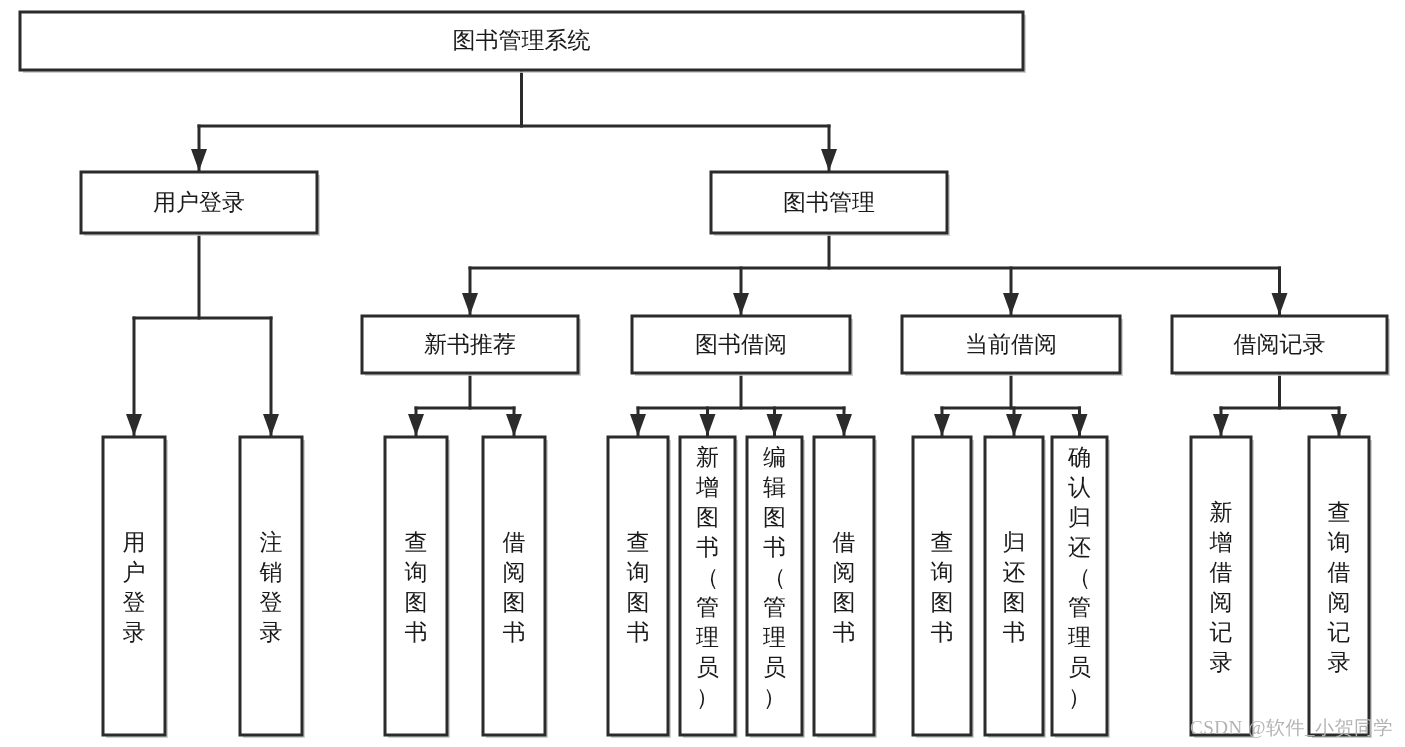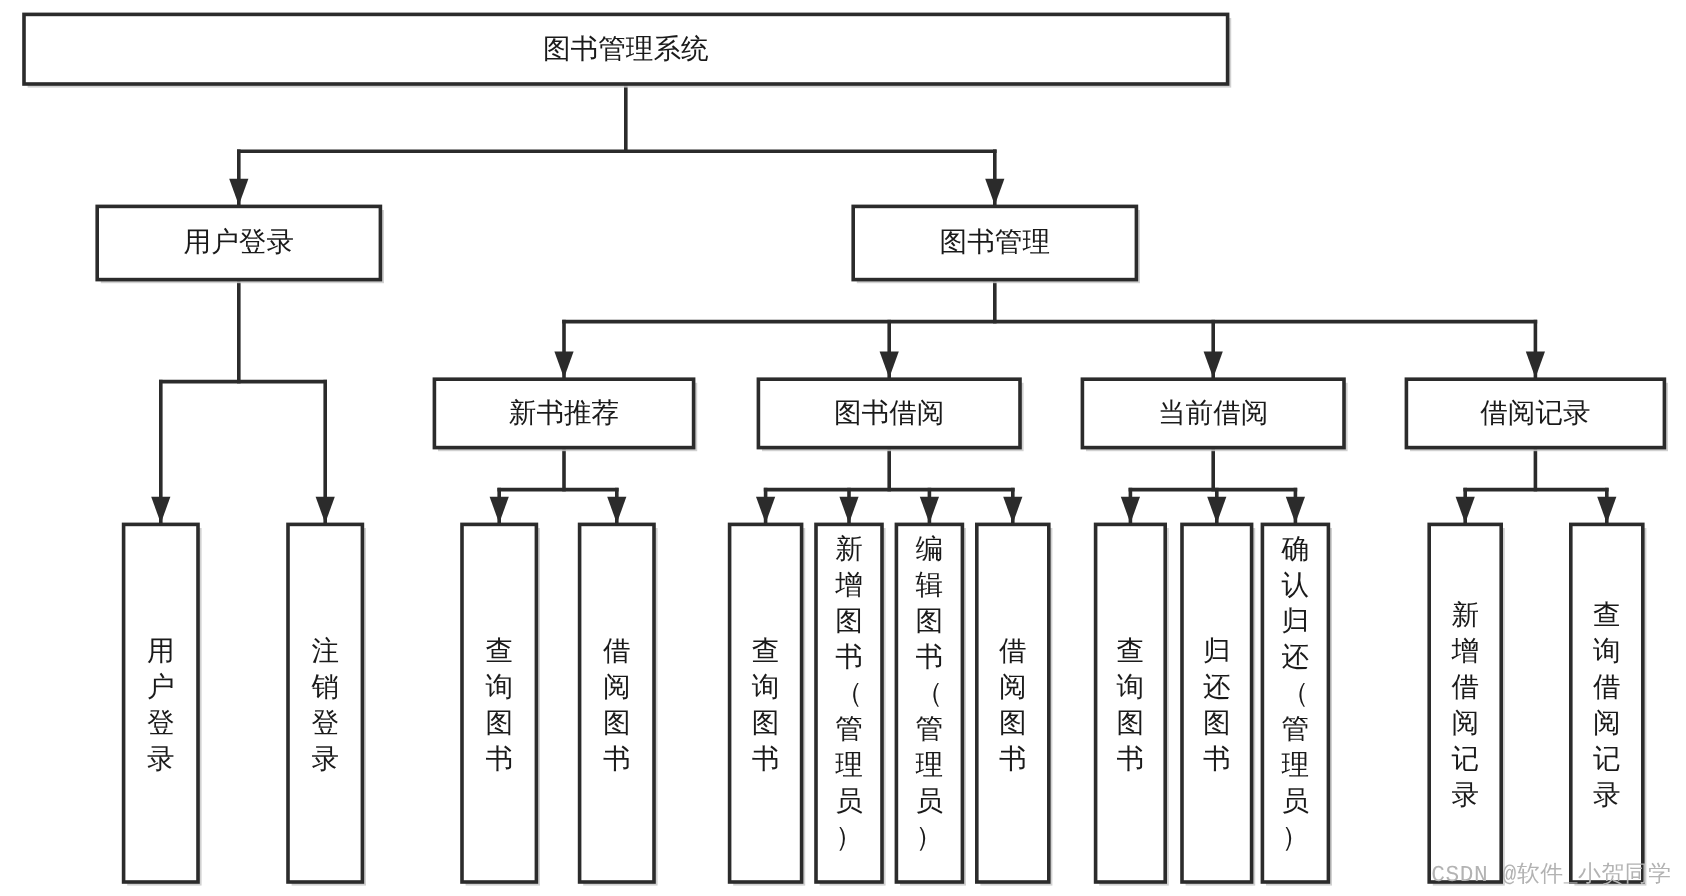--- a/index.html
+++ b/index.html
@@ -56,21 +56,21 @@
   .node-label-v {
     font-family: "Liberation Sans", "DejaVu Sans", sans-serif;
     font-size: 23px;
     fill: #1a1a1a;
     text-anchor: middle;
   }
   .watermark {
     position: absolute;
     right: 12px;
     bottom: 6px;
-    font-family: Liberation Mono, monospace;
+    font-family: Liberation Serif, serif;
     font-size: 19px;
     color: #b3b3b3;
     letter-spacing: 0.5px;
     white-space: nowrap;
     user-select: none;
   }
 </style>
 </head>
 <body>
 

